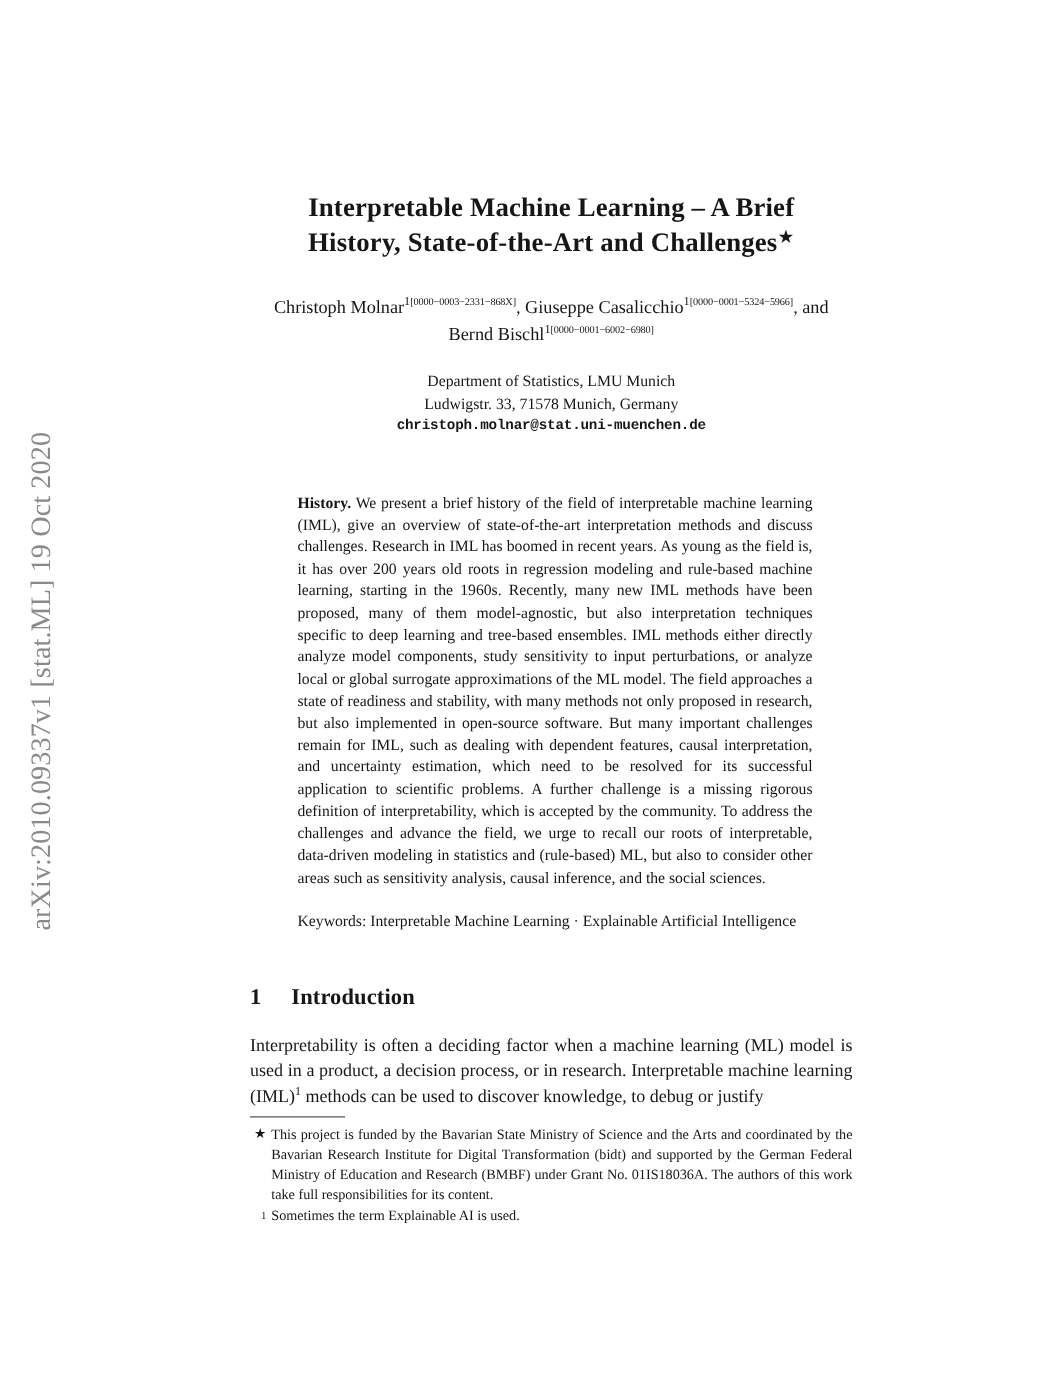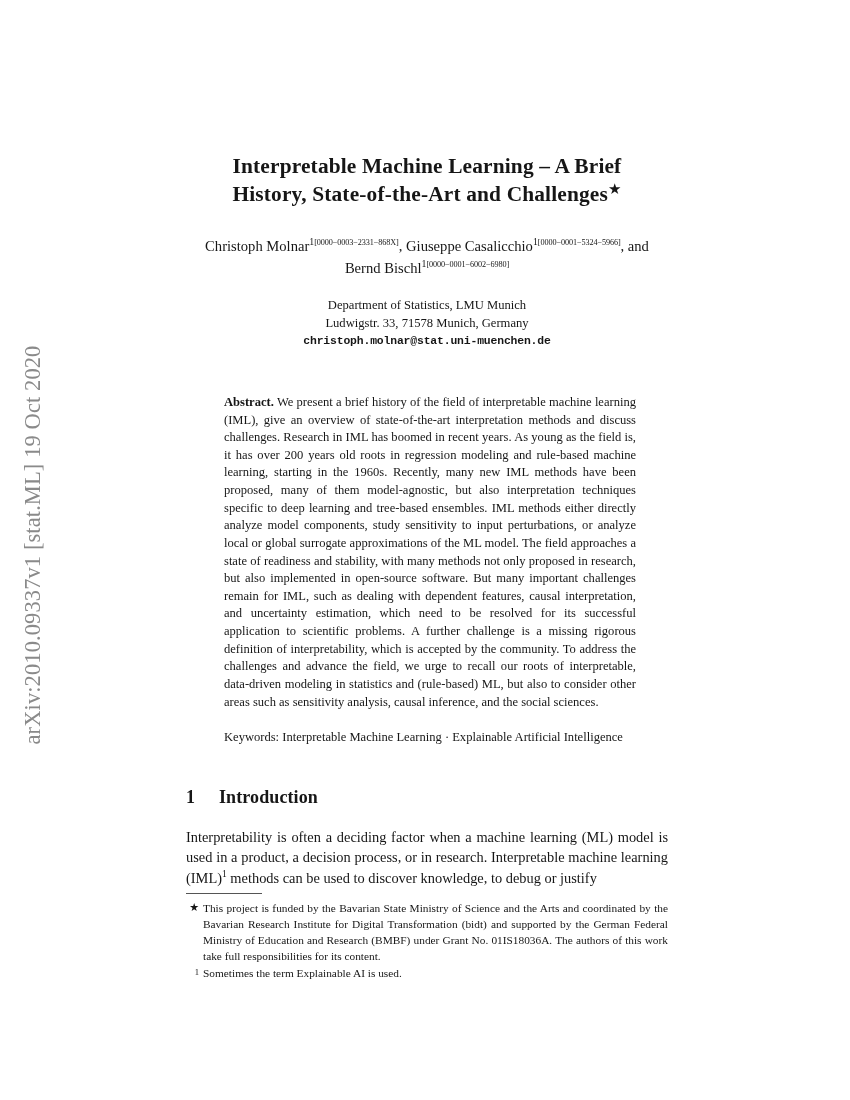--- a/index.html
+++ b/index.html
@@ -33,21 +33,21 @@
     white-space: nowrap;
     font-family: "Liberation Serif", "DejaVu Serif", serif;
     font-size: 22.5px;
     letter-spacing: 0.1px;
     color: #8a8a8a;
   }
 
   
   .page {
     position: absolute;
-    left: 186px;
+    left: 200px;
     top: 0;
     width: 482px;
     height: 997px;
   }
 
   
   .title {
     margin: 0;
     padding-top: 152px;
     text-align: center;
@@ -193,21 +193,21 @@
     <span>Christoph Molnar</span><span class="affil-num">1</span><span class="orcid">[0000−0003−2331−868X]</span><span>, </span><span>Giuseppe Casalicchio</span><span class="affil-num">1</span><span class="orcid">[0000−0001−5324−5966]</span><span>, and </span><span>Bernd Bischl</span><span class="affil-num">1</span><span class="orcid">[0000−0001−6002−6980]</span>
   </div>
 
   <div class="affiliation">
     <div>Department of Statistics, LMU Munich</div>
     <div>Ludwigstr. 33, 71578 Munich, Germany</div>
     <div class="email">christoph.molnar@stat.uni-muenchen.de</div>
   </div>
 
   <div class="abstract">
-    <span class="abstract-head">Abstract.</span>
+    <span class="abstract-head">History.</span>
     <span>We present a brief history of the field of interpretable machine learning (IML), give an overview of state-of-the-art interpretation methods and discuss challenges. Research in IML has boomed in recent years. As young as the field is, it has over 200 years old roots in regression modeling and rule-based machine learning, starting in the 1960s. Recently, many new IML methods have been proposed, many of them model-agnostic, but also interpretation techniques specific to deep learning and tree-based ensembles. IML methods either directly analyze model components, study sensitivity to input perturbations, or analyze local or global surrogate approximations of the ML model. The field approaches a state of readiness and stability, with many methods not only proposed in research, but also implemented in open-source software. But many important challenges remain for IML, such as dealing with dependent features, causal interpretation, and uncertainty estimation, which need to be resolved for its successful application to scientific problems. A further challenge is a missing rigorous definition of interpretability, which is accepted by the community. To address the challenges and advance the field, we urge to recall our roots of interpretable, data-driven modeling in statistics and (rule-based) ML, but also to consider other areas such as sensitivity analysis, causal inference, and the social sciences.</span>
   </div>
 
   <div class="keywords">
     <span class="keywords-head">Keywords:</span>
     <span>Interpretable Machine Learning · Explainable Artificial Intelligence</span>
   </div>
 
   <h2 class="section-heading">
     <span class="num">1</span><span>Introduction</span>

